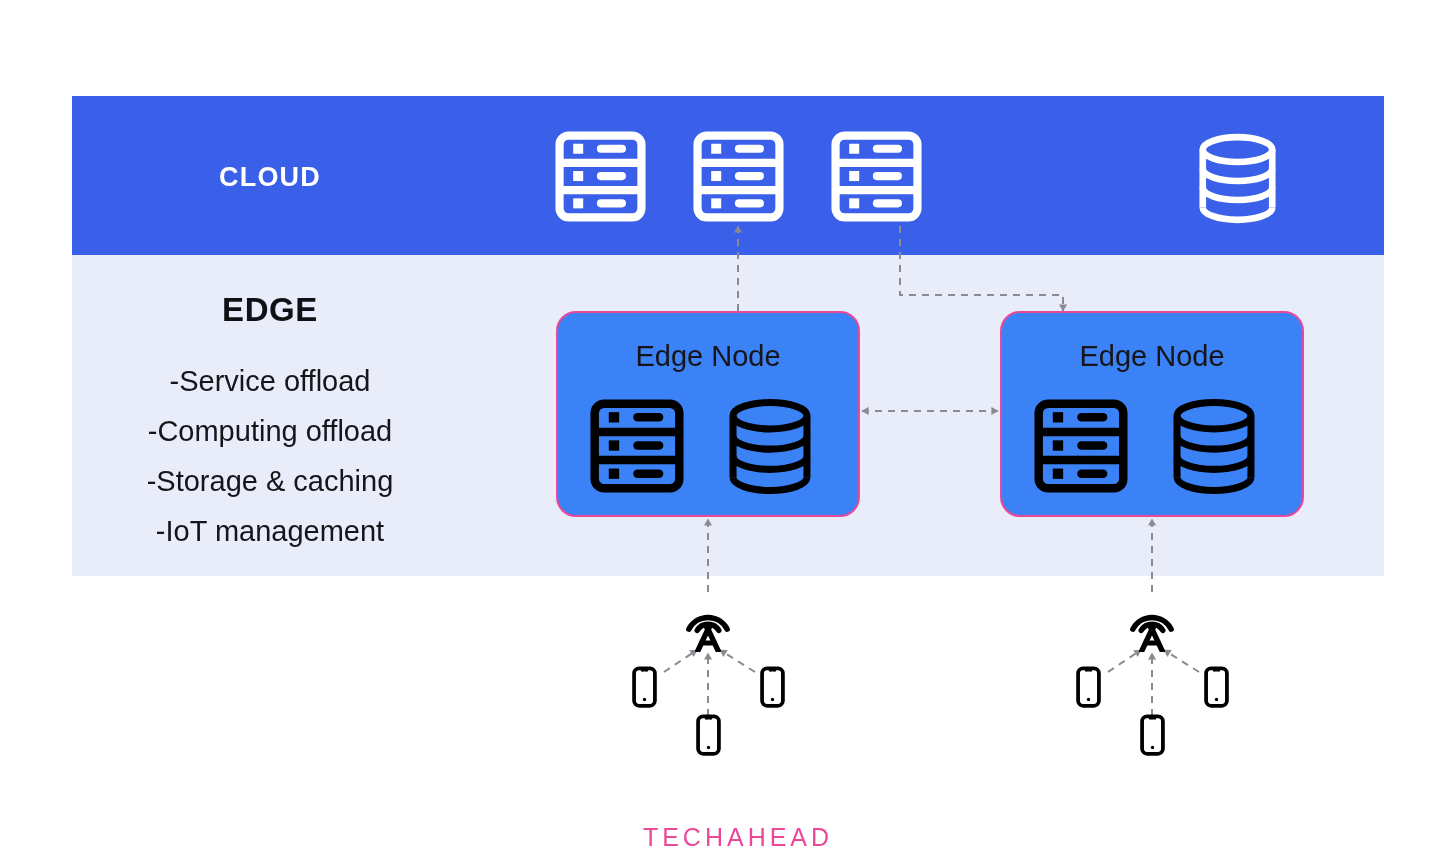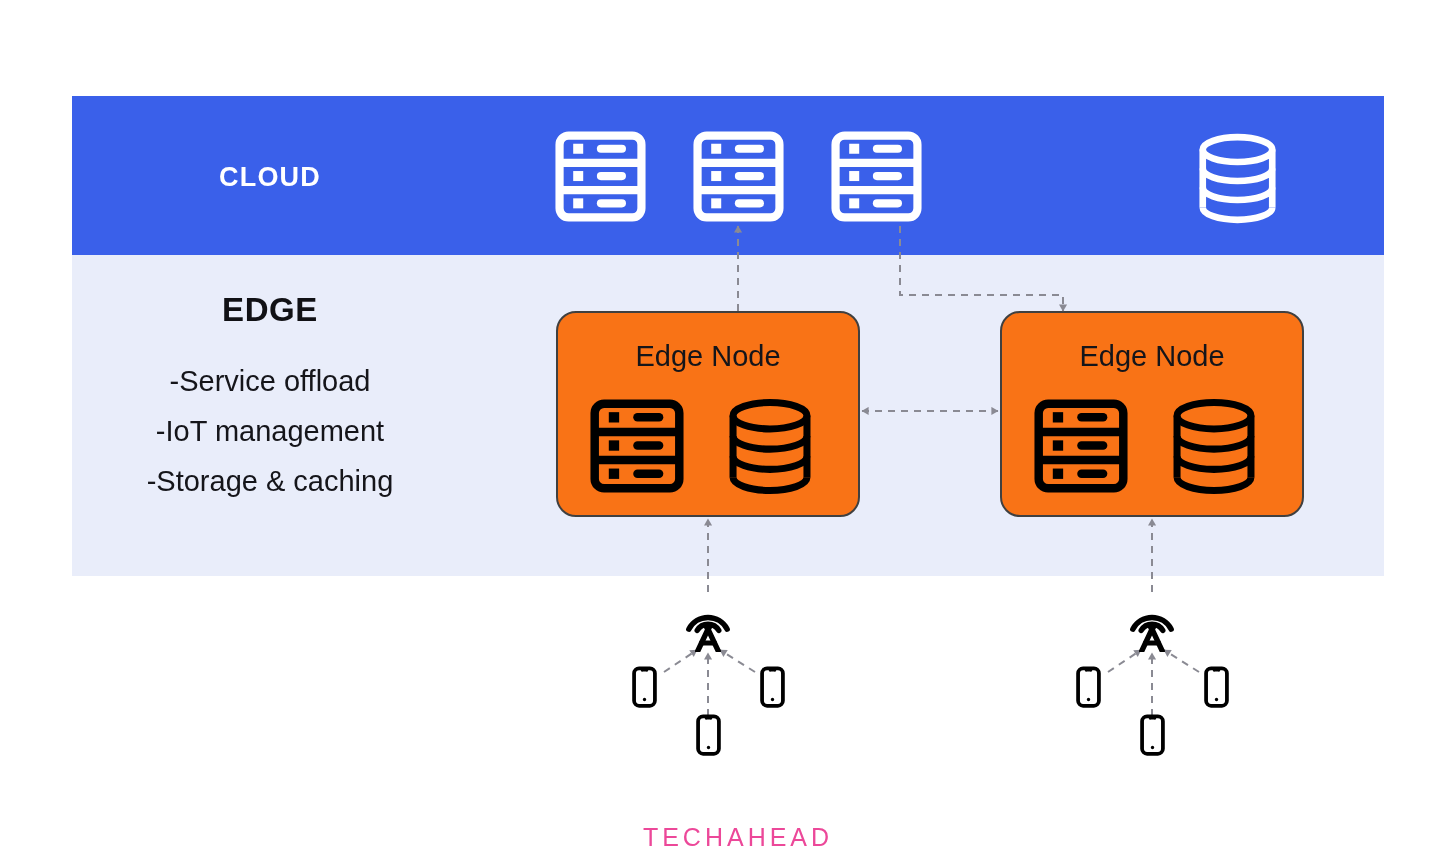--- a/index.html
+++ b/index.html
@@ -85,22 +85,22 @@
     position: absolute;
     left: 0; top: 0;
     width: 1456px;
     height: 866px;
     overflow: visible;
   }
 
   
   .edge-node {
     position: absolute;
-    background: #f97316;
-    border: 2px solid #404040;
+    background: #3b82f6;
+    border: 2px solid #ec4899;
     border-radius: 20px;
     box-sizing: border-box;
   }
   .edge-node-title {
     position: absolute;
     left: 0;
     top: 26px;
     width: 100%;
     text-align: center;
     font-size: 29px;
@@ -128,22 +128,23 @@
 <div id="stage">
 
   <div class="band-cloud"></div>
   <div class="band-edge"></div>
 
   <div class="cloud-label">CLOUD</div>
   <div class="edge-label">EDGE</div>
 
   <div class="edge-list">
     <div class="li">-Service offload</div>
+    <div class="li">-Computing offload</div>
+    <div class="li">-Storage &amp; caching</div>
     <div class="li">-IoT management</div>
-    <div class="li">-Storage &amp; caching</div>
   </div>
 
   <div class="edge-node" style="left:546px; top:311px; width:304px; height:206px;">
     <div class="edge-node-title">Edge Node</div>
   </div>
   <div class="edge-node" style="left:990px; top:311px; width:304px; height:206px;">
     <div class="edge-node-title">Edge Node</div>
   </div>
 
   <svg id="art" viewBox="0 0 1456 866">

